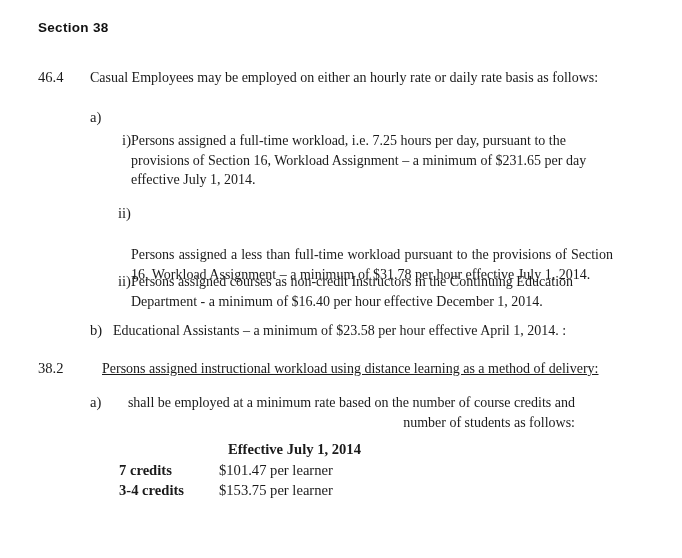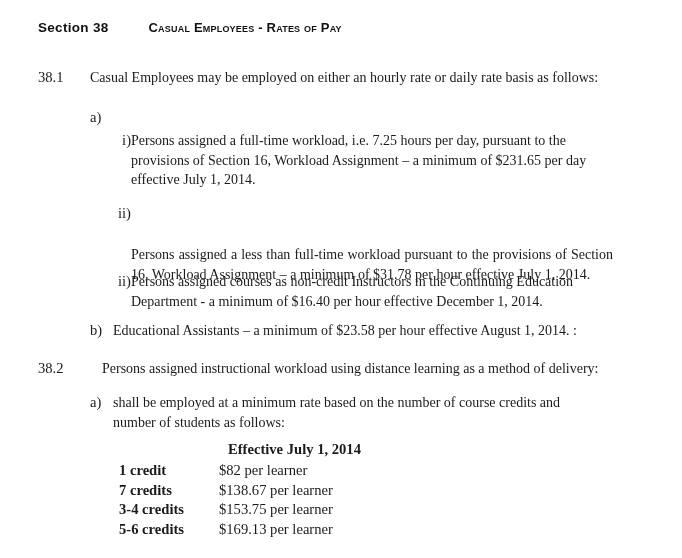--- a/index.html
+++ b/index.html
@@ -96,26 +96,26 @@
   #c381aiii .marker { width: 18px; }
   #c381aiii .body-text { width: 482px; }
 
   
   #c381b { left: 90px; top: 321px; width: 520px; }
   #c381b .marker { width: 23px; }
 
   
   #c382 { left: 38px; top: 359px; width: 580px; gap: 12px; }
   #c382 .marker { width: 52px; }
-  #c382 .body-text { width: 528px; }
+  #c382 .body-text { width: 528px; text-decoration: underline; }
 
   
   #c382a { left: 90px; top: 393px; width: 500px; }
   #c382a .marker { width: 23px; }
-  #c382a .body-text { width: 462px; }
+  #c382a .body-text { width: 462px; text-align: right; }
 
   
   .rate-table {
     position: absolute;
     left: 119px;
     top: 440px;
   }
   .rate-table table {
     border-collapse: collapse;
   }
@@ -143,25 +143,24 @@
     padding-left: 9px;
   }
 </style>
 </head>
 <body>
 
 <div class="page">
 
   <div class="doc-header">
     <span class="header-section">Section 38</span>
-    <span class="header-title">Casual Employees - Rates of Pay</span>
   </div>
 
   <div class="clause" id="c381">
-    <span class="marker">38.1</span>
+    <span class="marker">46.4</span>
     <span class="body-text">Casual Employees may be employed on either an hourly rate or daily rate basis as follows:</span>
   </div>
 
   <div class="clause" id="c381a">
     <span class="marker">a)</span>
   </div>
 
   <div class="clause" id="c381ai">
     <span class="marker rt">i)</span>
     <span class="body-text">Persons assigned a full-time workload, i.e. 7.25 hours per day, pursuant to the provisions of Section 16, Workload Assignment – a minimum of $231.65 per day effective July 1, 2014.</span>
@@ -172,53 +171,45 @@
     <span class="body-text justify">Persons assigned a less than full-time workload pursuant to the provisions of Section 16, Workload Assignment – a minimum of $31.78 per hour effective July 1, 2014.</span>
   </div>
 
   <div class="clause" id="c381aiii">
     <span class="marker rt">ii)</span>
     <span class="body-text">Persons assigned courses as non-credit Instructors in the Continuing Education Department -  a minimum of  $16.40 per hour effective December 1, 2014.</span>
   </div>
 
   <div class="clause" id="c381b">
     <span class="marker">b)</span>
-    <span class="body-text">Educational Assistants – a minimum of $23.58 per hour effective August 1, 2014. :</span>
+    <span class="body-text">Educational Assistants – a minimum of $23.58 per hour effective April 1, 2014. :</span>
   </div>
 
   <div class="clause" id="c382">
     <span class="marker">38.2</span>
     <span class="body-text">Persons assigned instructional workload using distance learning as a method of delivery:</span>
   </div>
 
   <div class="clause" id="c382a">
     <span class="marker">a)</span>
     <span class="body-text">shall be employed at a minimum rate based on the number of course credits and number of students as follows:</span>
   </div>
 
   <div class="rate-table">
     <table>
       <tbody>
         <tr class="header-row">
           <td class="credits"></td>
           <td class="amount">Effective July 1, 2014</td>
         </tr>
         <tr>
-          <td class="credits">1 credit</td>
-          <td class="amount">$82 per learner</td>
-        </tr>
-        <tr>
           <td class="credits">7 credits</td>
-          <td class="amount">$138.67 per learner</td>
+          <td class="amount">$101.47 per learner</td>
         </tr>
         <tr>
           <td class="credits">3-4 credits</td>
           <td class="amount">$153.75 per learner</td>
         </tr>
-        <tr>
-          <td class="credits">5-6 credits</td>
-          <td class="amount">$169.13 per learner</td>
-        </tr>
       </tbody>
     </table>
   </div>
 
 </div>
 
 </body></html>

